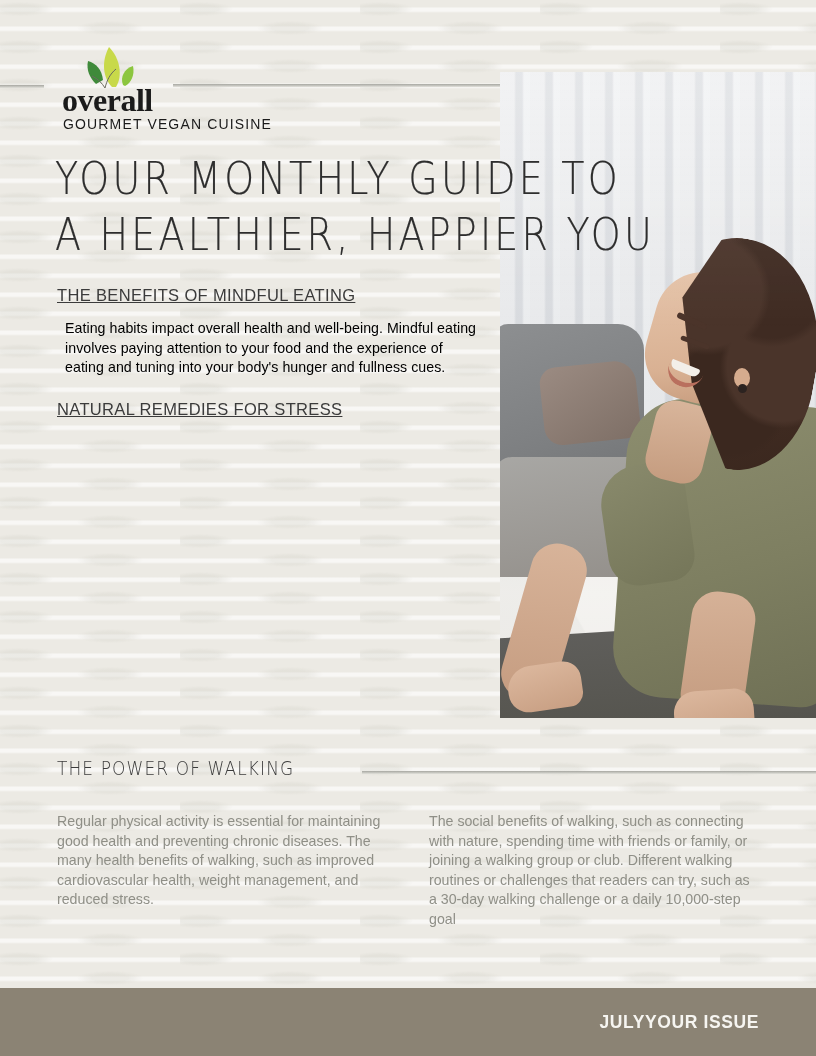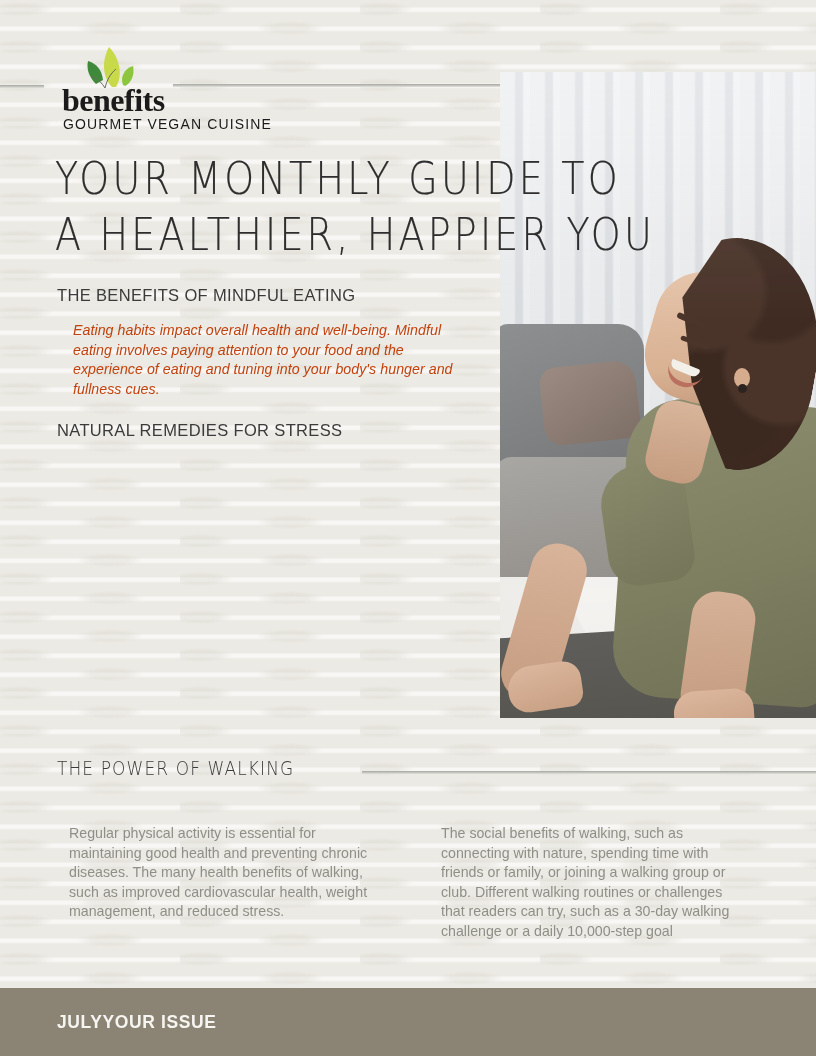--- a/index.html
+++ b/index.html
@@ -302,28 +302,28 @@
     top: 286px;
     width: 430px;
   }
   .sec { margin-bottom: 22px; }
   .sec-title {
     font-size: 16.5px;
     font-weight: 400;
     letter-spacing: .35px;
     color: #3b3b3b;
     margin: 0 0 14px 0;
+    text-decoration: underline;
   }
   .sec-body {
     font-size: 14.2px;
     line-height: 19.6px;
-    color: #c2410c;
-    margin: 16px;
+    color: #000000;
+    margin: 8px;
     letter-spacing: .05px;
-    font-style: italic;
   }
 
   
   .walking-title {
     position: absolute;
     left: 57px;
     top: 757px;
     font-family: "DejaVu Sans", sans-serif;
     font-weight: 300;
     font-size: 17px;
@@ -340,33 +340,33 @@
     width: 702px;
     display: flex;
     gap: 42px;
   }
   .col {
     width: 330px;
     font-size: 14.2px;
     line-height: 19.6px;
     color: #8f8f87;
   }
-  .col p { margin: 12px; }
+  .col p { margin: 0; }
 
   
   .footer {
     position: absolute;
     left: 0;
     bottom: 0;
     width: 816px;
     height: 68px;
     background: #8b8374;
     display: flex;
     align-items: center;
-    justify-content: flex-start;
+    justify-content: flex-end;
     padding: 0 57px;
     box-sizing: border-box;
   }
   .footer span {
     color: #f6f5f1;
     font-size: 17.5px;
     font-weight: bold;
     letter-spacing: .6px;
   }
 </style>
@@ -384,21 +384,21 @@
   <div class="logo-block">
     <div class="logo-leaves">
       <svg viewBox="0 0 70 44" width="70" height="44" aria-hidden="true">
         <path d="M20 40 C14 34, 10 26, 12 17 C20 19, 26 26, 27 36 Z" fill="#3f8a3a"></path>
         <path d="M36 43 C27 34, 25 18, 33 3 C44 14, 47 32, 40 43 Z" fill="#c8d94a"></path>
         <path d="M47 41 C44 33, 48 25, 57 22 C59 31, 55 39, 49 42 Z" fill="#8cc63f"></path>
         <path d="M29 44 C31 36, 34 30, 40 25" stroke="#6b6b60" stroke-width="1" fill="none"></path>
         <path d="M29 44 C26 39, 22 35, 16 32" stroke="#6b6b60" stroke-width="1" fill="none"></path>
       </svg>
     </div>
-    <div class="logo-word">benefits</div>
+    <div class="logo-word">overall</div>
     <div class="logo-tag">GOURMET VEGAN CUISINE</div>
   </div>
 
   <div class="photo">
     <div class="ph-blinds"></div>
     <div class="ph-floor"></div>
     <div class="ph-floor-tile"></div>
     <div class="ph-sofa"></div>
     <div class="ph-cushion"></div>
     <div class="ph-sofa2"></div>

